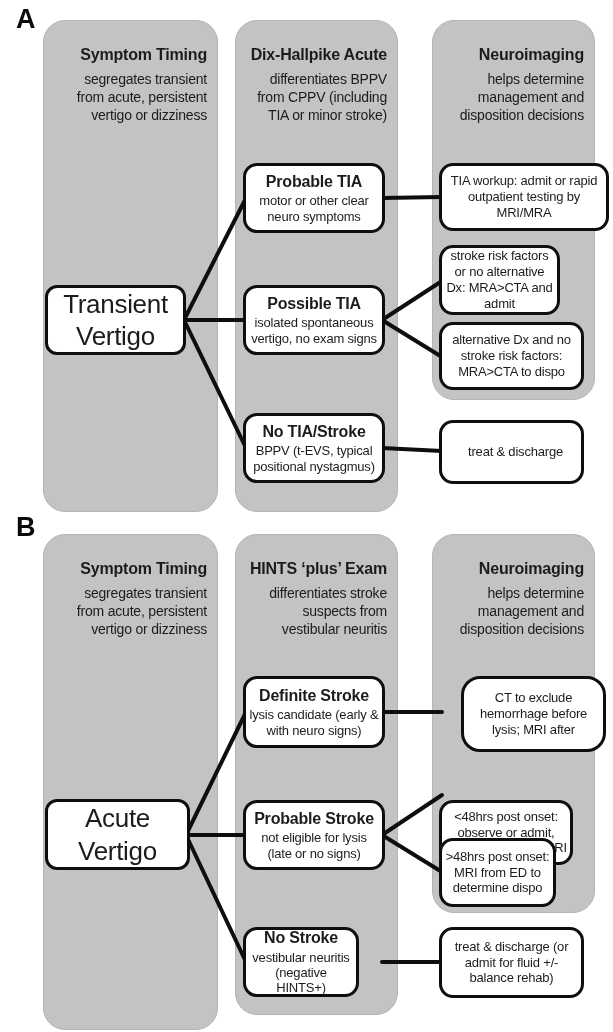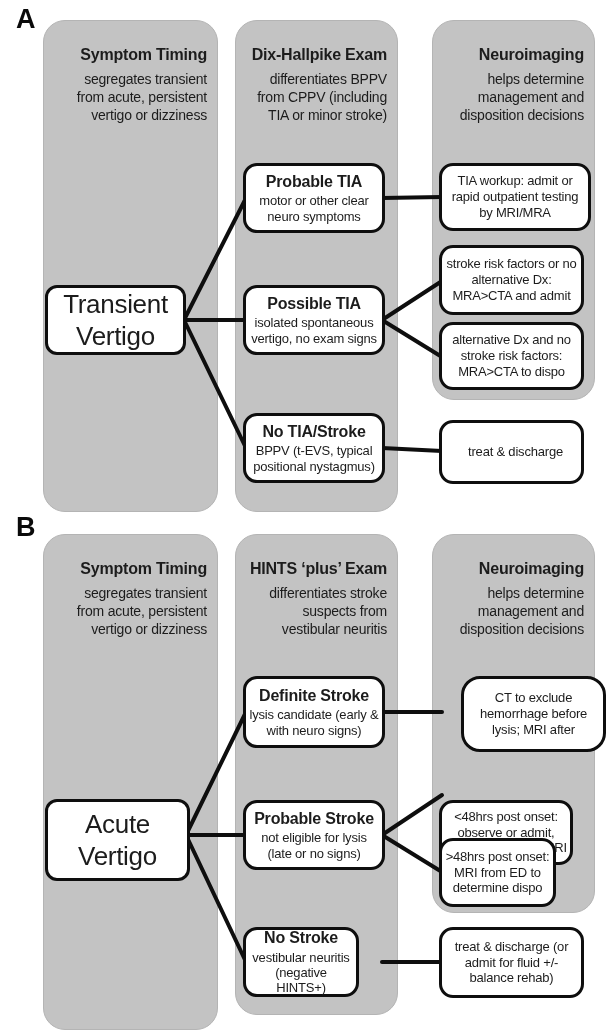--- a/index.html
+++ b/index.html
@@ -26,21 +26,21 @@
 <div class="canvas">
 
   <div class="panel-label" style="left:16px;top:4px;">A</div>
   <div class="panel-label" style="left:16px;top:512px;">B</div>
 
   <div class="column" style="left:43px;top:20px;width:175px;height:492px;">
     <div class="col-title">Symptom Timing</div>
     <div class="col-desc">segregates transient from acute, persistent vertigo or dizziness</div>
   </div>
   <div class="column" style="left:235px;top:20px;width:163px;height:492px;">
-    <div class="col-title">Dix-Hallpike Exam</div>
+    <div class="col-title">Dix-Hallpike Acute</div>
     <div class="col-desc">differentiates BPPV from CPPV (including TIA or minor stroke)</div>
   </div>
   <div class="column" style="left:432px;top:20px;width:163px;height:380px;">
     <div class="col-title">Neuroimaging</div>
     <div class="col-desc">helps determine management and disposition decisions</div>
   </div>
 
   <div class="column" style="left:43px;top:534px;width:175px;height:496px;">
     <div class="col-title">Symptom Timing</div>
     <div class="col-desc">segregates transient from acute, persistent vertigo or dizziness</div>
@@ -85,34 +85,34 @@
   </div>
   <div class="node" style="left:243px;top:285px;width:142px;height:70px;">
     <div class="n-title">Possible TIA</div>
     <div class="n-desc">isolated spontaneous vertigo, no exam signs</div>
   </div>
   <div class="node" style="left:243px;top:413px;width:142px;height:70px;">
     <div class="n-title">No TIA/Stroke</div>
     <div class="n-desc">BPPV (t-EVS, typical positional nystagmus)</div>
   </div>
 
-  <div class="node" style="left:439px;top:163px;width:152px;height:68px;">
+  <div class="node" style="left:439px;top:163px;width:170px;height:68px;">
     <div class="outcome">TIA workup: admit or rapid outpatient testing by MRI/MRA</div>
   </div>
-  <div class="node" style="left:439px;top:245px;width:145px;height:70px;">
+  <div class="node" style="left:439px;top:245px;width:121px;height:70px;">
     <div class="outcome">stroke risk factors or no alternative Dx: MRA&gt;CTA and admit</div>
   </div>
   <div class="node" style="left:439px;top:322px;width:145px;height:68px;">
     <div class="outcome">alternative Dx and no stroke risk factors: MRA&gt;CTA to dispo</div>
   </div>
   <div class="node" style="left:439px;top:420px;width:145px;height:64px;padding-left:11px;">
     <div class="outcome">treat &amp; discharge</div>
   </div>
 
-  <div class="node root-node" style="left:45px;top:799px;width:145px;height:82px;">
+  <div class="node root-node" style="left:45px;top:799px;width:145px;height:71px;">
     <div class="n-root">Acute Vertigo</div>
   </div>
 
   <div class="node" style="left:243px;top:676px;width:142px;height:72px;">
     <div class="n-title">Definite Stroke</div>
     <div class="n-desc">lysis candidate (early &amp; with neuro signs)</div>
   </div>
   <div class="node" style="left:243px;top:800px;width:142px;height:70px;">
     <div class="n-title">Probable Stroke</div>
     <div class="n-desc">not eligible for lysis (late or no signs)</div>

